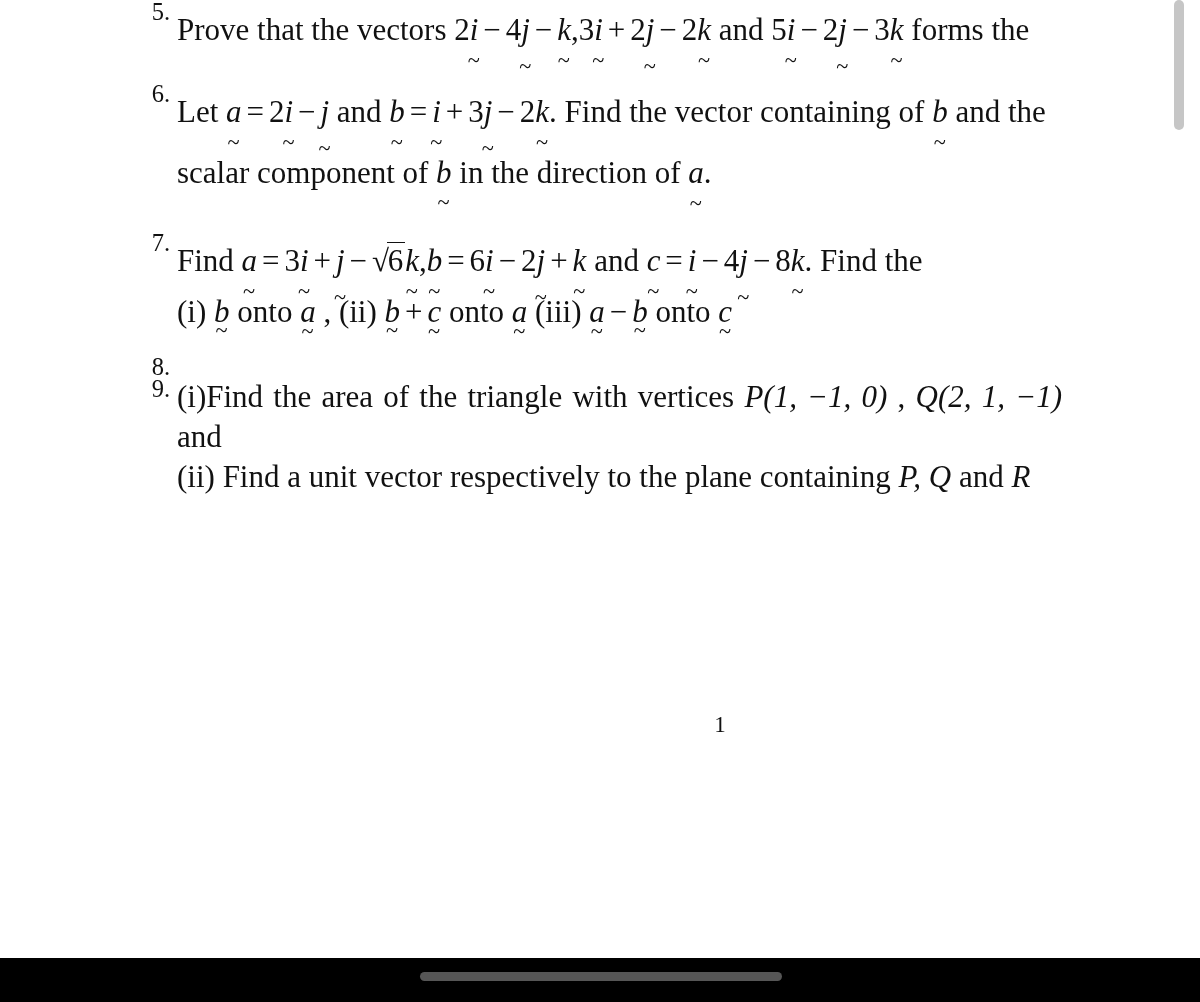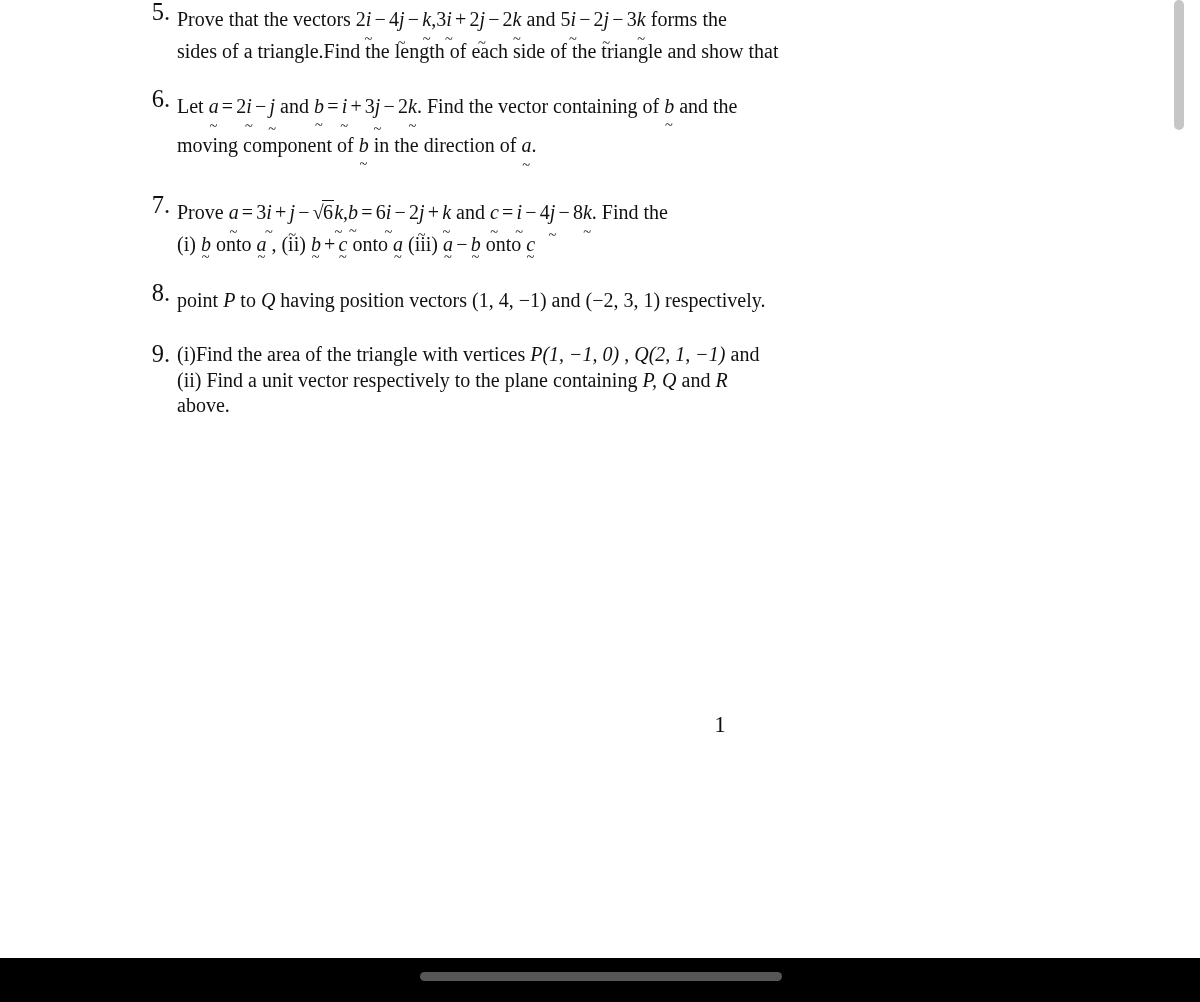--- a/index.html
+++ b/index.html
@@ -62,21 +62,21 @@
     font-size: 24.5px;
     color: #111;
   }
   .qbody { display: block; }
 
   
   .qline {
     display: block;
     text-align: justify;
     text-justify: inter-word;
-    font-size: 20px;
+    font-size: 31px;
   }
   .qline.tight { line-height: 1.28; }
   .qline.loose { line-height: 1.95; }
   .qline.last  { text-align: left; }
 
   
   .gap-q6 { height: 22px; }
   .gap-q7 { height: 28px; }
   .gap-q8 { height: 24px; }
   .gap-q9 { height: 22px; }
@@ -187,50 +187,49 @@
 
         <li class="qitem">
           <span class="qnum">5.</span>
           <span class="qbody">
             <span class="qline loose"><span>Prove that the vectors</span>
               <span class="math"><span class="num">2</span><span class="vec">i</span><span class="op">−</span><span class="num">4</span><span class="vec nudge-j">j</span><span class="op">−</span><span class="vec">k</span></span><span>,</span><span class="math"><span class="num">3</span><span class="vec">i</span><span class="op">+</span><span class="num">2</span><span class="vec nudge-j">j</span><span class="op">−</span><span class="num">2</span><span class="vec">k</span></span>
               <span>and</span>
               <span class="math"><span class="num">5</span><span class="vec">i</span><span class="op">−</span><span class="num">2</span><span class="vec nudge-j">j</span><span class="op">−</span><span class="num">3</span><span class="vec">k</span></span>
               <span>forms the</span>
             </span>
-            <span class="qline tight">sides of a triangle.Find the length of each side of the triangle and show that</span>
           </span>
         </li>
 
         <div class="gap-q6"></div>
 
         <li class="qitem">
           <span class="qnum">6.</span>
           <span class="qbody">
             <span class="qline loose"><span>Let</span>
               <span class="math"><span class="vec">a</span><span class="op">=</span><span class="num">2</span><span class="vec">i</span><span class="op">−</span><span class="vec nudge-j">j</span></span>
               <span>and</span>
               <span class="math"><span class="vec nudge-b">b</span><span class="op">=</span><span class="vec">i</span><span class="op">+</span><span class="num">3</span><span class="vec nudge-j">j</span><span class="op">−</span><span class="num">2</span><span class="vec">k</span></span><span>. Find the vector containing of</span>
               <span class="math vec nudge-b">b</span>
               <span>and the</span>
             </span>
-            <span class="qline loose last"><span>moving component of</span>
+            <span class="qline loose last"><span>scalar component of</span>
               <span class="math vec nudge-b">b</span>
               <span>in the direction of</span>
               <span class="math vec">a</span><span>.</span>
             </span>
           </span>
         </li>
 
         <div class="gap-q7"></div>
 
         <li class="qitem">
           <span class="qnum">7.</span>
           <span class="qbody">
-            <span class="qline loose"><span>Prove</span>
+            <span class="qline loose"><span>Find</span>
               <span class="math"><span class="vec">a</span><span class="op">=</span><span class="num">3</span><span class="vec">i</span><span class="op">+</span><span class="vec nudge-j">j</span><span class="op">−</span><span class="sqrt"><span class="radical">√</span><span class="rad-arg">6</span></span><span class="vec">k</span></span><span>,</span><span class="math"><span class="vec nudge-b">b</span><span class="op">=</span><span class="num">6</span><span class="vec">i</span><span class="op">−</span><span class="num">2</span><span class="vec nudge-j">j</span><span class="op">+</span><span class="vec">k</span></span>
               <span>and</span>
               <span class="math"><span class="vec">c</span><span class="op">=</span><span class="vec">i</span><span class="op">−</span><span class="num">4</span><span class="vec nudge-j">j</span><span class="op">−</span><span class="num">8</span><span class="vec">k</span></span><span>. Find the</span>
             </span>
             <span class="qline tight last"><span>(i)</span>
               <span class="math vec nudge-b">b</span>
               <span class="mathup">onto</span>
               <span class="math vec">a</span>
               <span class="mathup">,</span>
               <span>(ii)</span>
@@ -243,30 +242,20 @@
               <span class="math vec">c</span>
             </span>
           </span>
         </li>
 
         <div class="gap-q8"></div>
 
         <li class="qitem">
           <span class="qnum">8.</span>
           <span class="qbody">
-            <span class="qline loose last"><span>point</span>
-              <span class="math">P</span>
-              <span>to</span>
-              <span class="math">Q</span>
-              <span>having position vectors</span>
-              <span class="mathup">(1, 4, −1)</span>
-              <span>and</span>
-              <span class="mathup">(−2, 3, 1)</span>
-              <span>respectively.</span>
-            </span>
           </span>
         </li>
 
         <div class="gap-q9"></div>
 
         <li class="qitem">
           <span class="qnum">9.</span>
           <span class="qbody">
             <span class="qline tight"><span>(i)</span><span>Find the area of the triangle with vertices</span>
               <span class="math">P(1, −1, 0)</span>
@@ -274,21 +263,20 @@
               <span class="math">Q(2, 1, −1)</span>
               <span>and</span>
             </span>
             <span class="qline tight"><span>(ii)</span>
               <span>Find a unit vector respectively to the plane containing</span>
               <span class="math">P,</span>
               <span class="math">Q</span>
               <span>and</span>
               <span class="math">R</span>
             </span>
-            <span class="qline tight last">above.</span>
           </span>
         </li>
 
       </ol>
 
       <div id="page-number">1</div>
 
     </div>
   </div>
 

